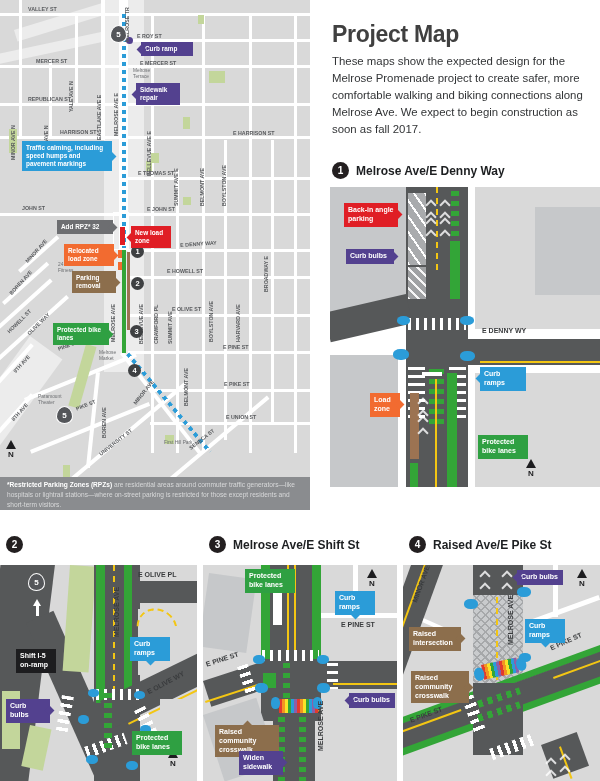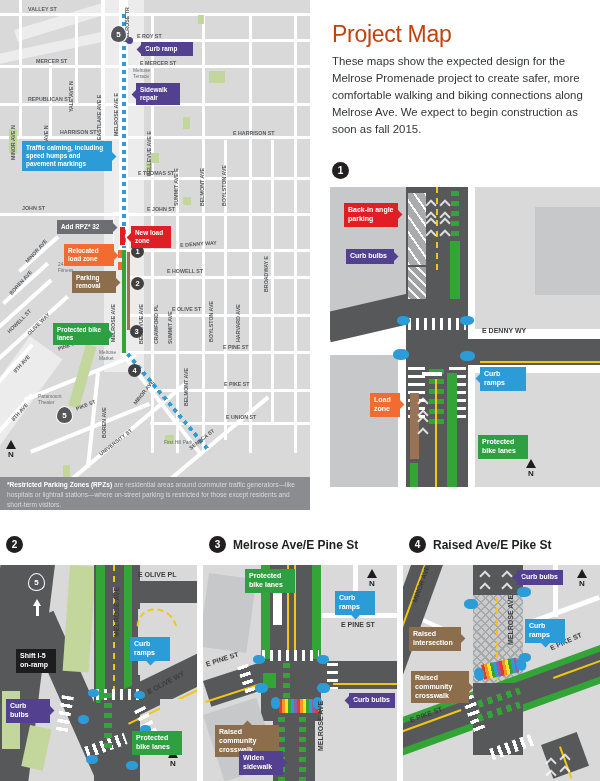--- a/index.html
+++ b/index.html
@@ -53,21 +53,21 @@
       border-radius:50% 50% 50% 50%/60% 60% 40% 40%;z-index:15;}
   .north{display:flex;flex-direction:column;align-items:center;z-index:25;}
   .north .tri{width:0;height:0;border-left:5px solid transparent;border-right:5px solid transparent;border-bottom:9px solid #1d1d1f;}
   .north .nl{font-size:8px;font-weight:bold;color:#1d1d1f;margin-top:1px;}
   .uparr{display:flex;flex-direction:column;align-items:center;z-index:15;}
   .uparr .t{width:0;height:0;border-left:4px solid transparent;border-right:4px solid transparent;border-bottom:7px solid #fff;}
   .uparr .s{width:3px;height:10px;background:#fff;}
   .chevc{display:flex;flex-direction:column;align-items:center;z-index:8;}
   .chev{display:block;width:6px;height:6px;border:solid rgba(255,255,255,.8);border-width:2px 2px 0 0;transform:rotate(-45deg);margin:2px 0;}
   
-  .ptitle{position:absolute;left:332px;top:6px;font-size:23px;font-weight:normal;color:#c2410c;letter-spacing:-.3px;}
+  .ptitle{position:absolute;left:332px;top:6px;font-size:23px;font-weight:bold;color:#404040;letter-spacing:-.3px;}
   .pintro{position:absolute;left:332px;top:42px;width:260px;font-size:11.4px;line-height:1.48;color:#323436;}
   .mhdr{position:absolute;display:flex;align-items:center;gap:7px;font-weight:bold;font-size:12px;color:#1d1f21;z-index:40;}
   .mhdr .c{width:17px;height:17px;border-radius:50%;background:#231f20;color:#fff;display:flex;align-items:center;justify-content:center;font-size:10px;flex:0 0 17px;}
   .scene{position:absolute;overflow:hidden;background:#fff;}
   #ovmap{position:absolute;left:0;top:0;width:310px;height:477px;background:#d9d9d9;overflow:hidden;}
   .foot{position:absolute;left:0;top:477px;width:310px;height:33px;background:#8a8c8f;color:#d8d9da;
         font-size:6.6px;line-height:1.5;padding:3px 7px;box-sizing:border-box;z-index:40;}
   .foot b{color:#fff;}
 </style>
 </head>
@@ -204,24 +204,25 @@
           <span class="tri"></span>
           <span class="nl">N</span>
         </div>
         <div class="abs shield" style="left: 110px; top: 25px;">5</div>
         <div class="abs shield" style="left: 56px; top: 406px;">5</div>
       </div>
     <div class="foot"><b>*Restricted Parking Zones (RPZs)</b><span> are residential areas around commuter traffic generators—like hospitals or lightrail stations—where on-street parking is restricted for those except residents and short-term visitors.</span></div>
   </section>
 
   <h1 class="ptitle">Project Map</h1>
-  <p class="pintro">These maps show the expected design for the Melrose Promenade project to create safer, more comfortable walking and biking connections along Melrose Ave. We expect to begin construction as soon as fall 2015.</p>
+  <p class="pintro">These maps show the expected design for the Melrose Promenade project to create safer, more comfortable walking and biking connections along Melrose Ave. We expect to begin construction as soon as fall 2017.</p>
 
   <div class="mhdr" style="left:332px;top:162px">
     <span class="c">1</span>
+    <span>Melrose Ave/E Denny Way</span>
   </div>
   <div id="scene1" class="scene" style="left:330px;top:187px;width:270px;height:300px">
       <div class="abs blk2" style="left: 0px; top: 0px; width: 76px; height: 128px;"></div>
       <div class="abs blk" style="left: 145px; top: 0px; width: 125px; height: 142px;"></div>
       <div class="abs blk2" style="left: 205px; top: 20px; width: 65px; height: 88px;"></div>
       <div class="abs rd" style="left: 76px; top: 0px; width: 62px; height: 300px;"></div>
       <div class="abs parkstrip" style="left: 78px; top: 6px; width: 18px; height: 72px;"></div>
       <div class="abs hatch" style="left: 78px; top: 80px; width: 18px; height: 32px;"></div>
       <div class="abs ydash" style="left: 106px; top: 0px; width: 2px; height: 86px;"></div>
       <div class="abs gdash" style="left: 121px; top: 4px; width: 8px; height: 48px;"></div>
@@ -324,21 +325,21 @@
       </div>
       <div class="abs shield" style="left: 28px; top: 8px;">5</div>
       <div class="abs uparr" style="left: 33px; top: 34px;">
         <span class="t"></span>
         <span class="s"></span>
       </div>
     </div>
 
   <div class="mhdr" style="left:209px;top:536px">
     <span class="c">3</span>
-    <span>Melrose Ave/E Pine St</span>
+    <span>Melrose Ave/E Shift St</span>
   </div>
   <div id="scene3" class="scene" style="left:203px;top:565px;width:194px;height:216px">
       <div class="abs blk" style="left: 0px; top: 0px; width: 194px; height: 216px;"></div>
       <div class="abs blk2" style="left: 6px; top: 8px; width: 48px; height: 74px; transform: rotate(8deg); transform-origin: 0px 0px;"></div>
       <div class="abs st" style="left: 118px; top: 48px; width: 76px; height: 5px;"></div>
       <div class="abs st" style="left: 150px; top: 0px; width: 5px; height: 48px;"></div>
       <div class="abs rd" style="left: 58px; top: 0px; width: 60px; height: 98px;"></div>
       <div class="abs grn" style="left: 58px; top: 0px; width: 9px; height: 96px;"></div>
       <div class="abs grn" style="left: 109px; top: 0px; width: 9px; height: 96px;"></div>
       <div class="abs wstrip" style="left: 70px; top: 8px; width: 9px; height: 52px;"></div>

